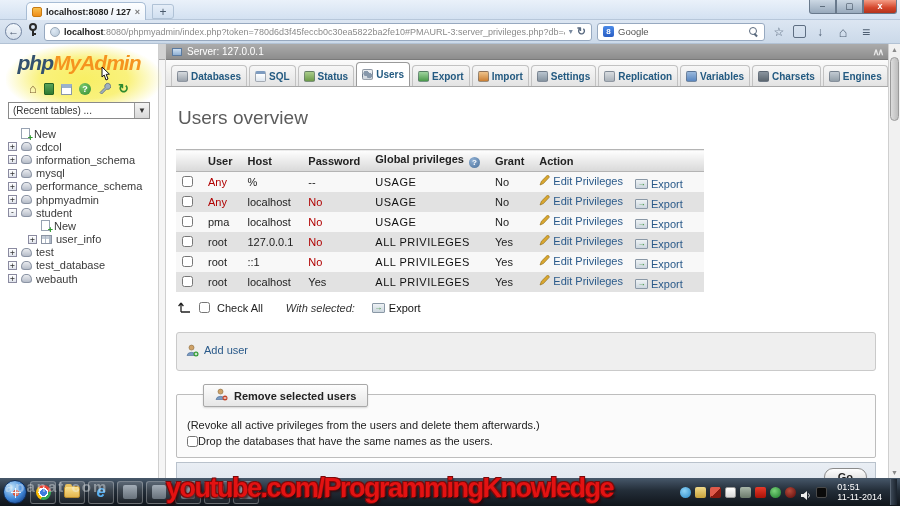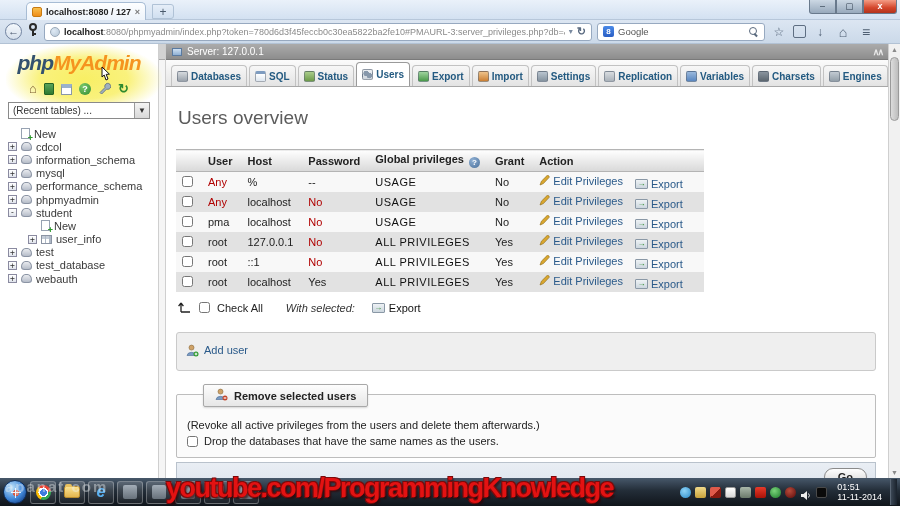--- a/index.html
+++ b/index.html
@@ -150,21 +150,21 @@
   .fieldset-add { margin-top:17px; width:700px; background:#efefef; border:1px solid #cacaca; border-radius:3px;
     padding:11px 9px; font-size:11px; }
   .add-user-link { color:#2a5a8a; text-decoration:none; display:inline-flex; align-items:flex-start; gap:5px; }
 
   .fieldset-remove { margin-top:23px; width:700px; border:1px solid #bdbdbd; background:#fbfbfb; position:relative;
     padding:22px 10px 10px; font-size:11px; color:#222; border-radius:2px; }
   .legend-btn { position:absolute; top:-11px; left:26px; background:linear-gradient(#fdfdfd,#e6e6e6);
     border:1px solid #a8a8a8; border-radius:2px; padding:3px 11px; font-weight:bold; font-size:11px;
     display:inline-flex; gap:6px; align-items:center; box-shadow:0 1px 2px rgba(0,0,0,.15); }
   .revoke-note { margin:2px 0 4px; }
-  .drop-row { display:flex; align-items:center; gap:6px; }
+  .drop-row { display:flex; align-items:center; }
 
   .go-bar { width:700px; margin-top:4px; height:30px; background:linear-gradient(#e9eef4,#dbe3ec);
     border:1px solid #b9c2cc; display:flex; justify-content:flex-end; align-items:center; padding:0 8px; }
   .go-btn { padding:2px 13px; font-size:11px; font-weight:bold; color:#222; border:1px solid #8a8a8a;
     border-radius:10px; background:linear-gradient(#fefefe,#d4d4d4); box-shadow:0 1px 1px rgba(0,0,0,.2); }
 
   
   .v-scroll { width:12px; flex:0 0 auto; background:#f1f1f1; border-left:1px solid #cfcfcf; position:relative; }
   .v-scroll .arr { position:absolute; left:0; right:0; height:11px; color:#8a8a8a; font-size:7px; text-align:center; line-height:11px; }
   .v-scroll .arr.up { top:0; } .v-scroll .arr.down { bottom:0; }

